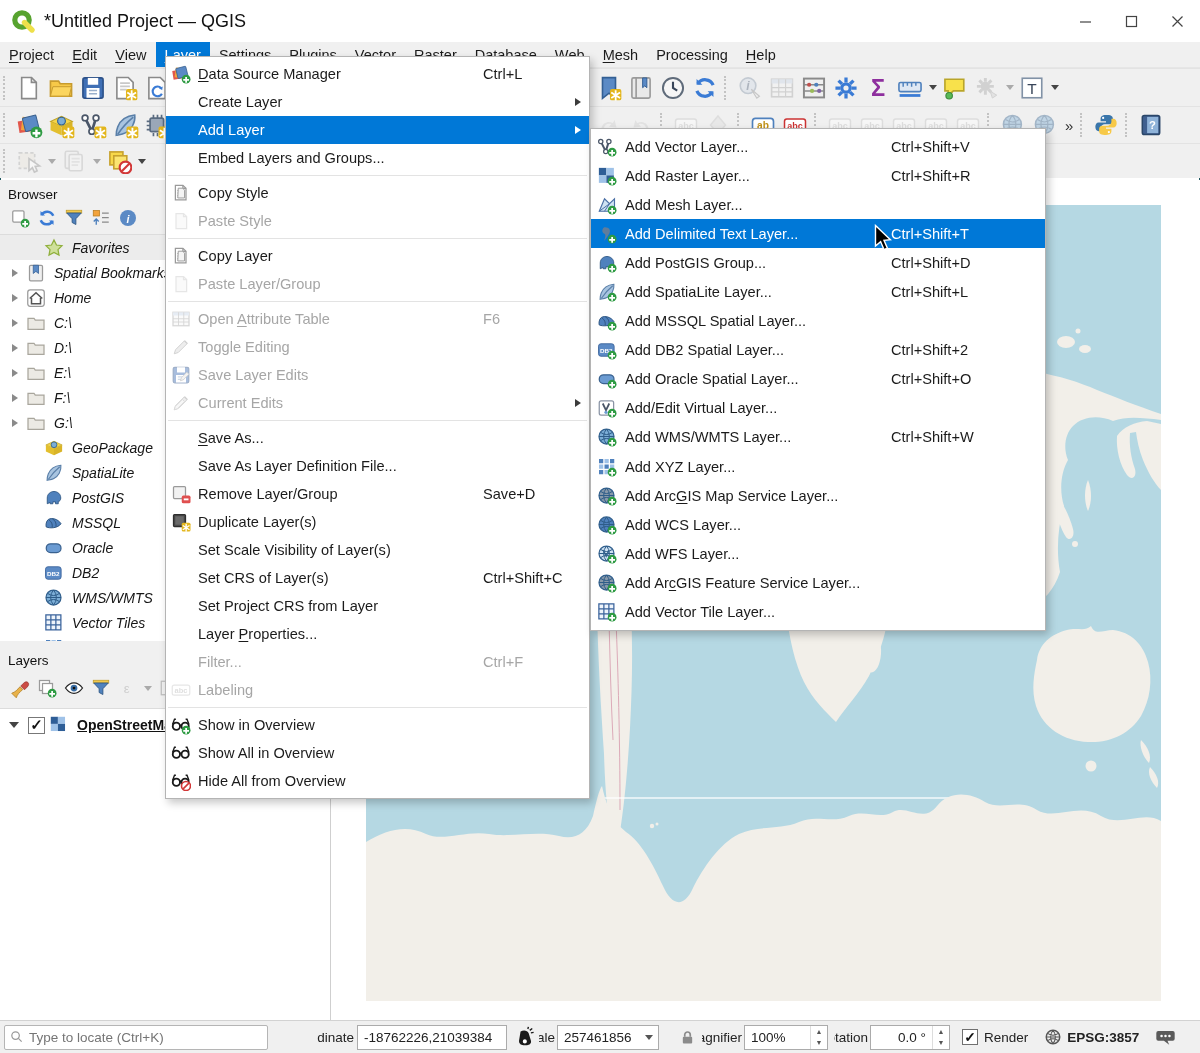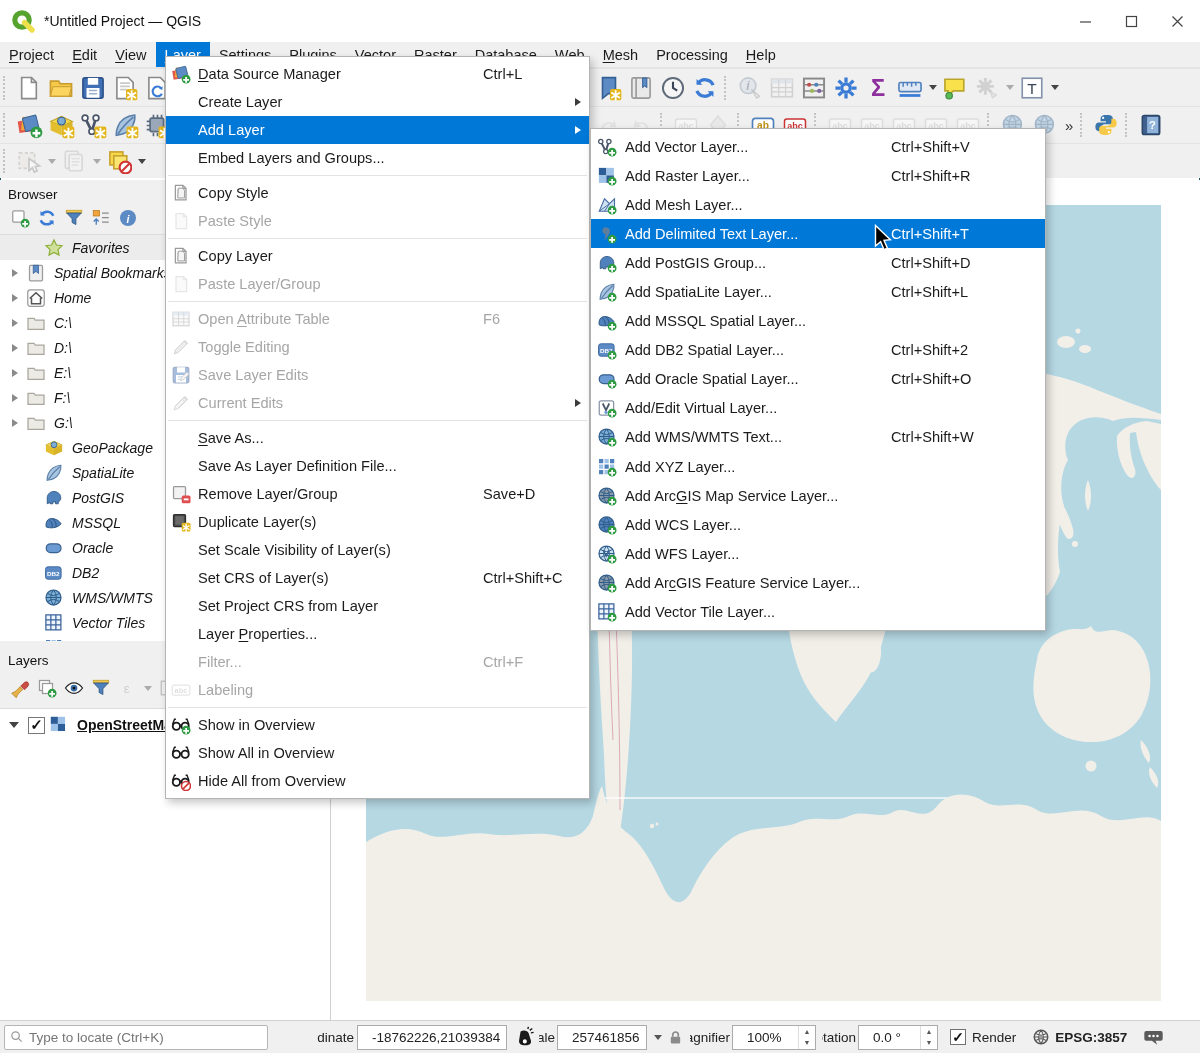--- a/index.html
+++ b/index.html
@@ -9,21 +9,21 @@
   *{box-sizing:border-box; margin:0; padding:0;}
   html,body{background:#555;}
   body{font-family:"Liberation Sans", sans-serif;}
   .window{position:relative;width:1200px;height:1053px;background:#fff;overflow:hidden;
     box-shadow:inset 0 0 0 1px #1d565e; font-size:14px; color:#111;}
   svg text{font-family:"Liberation Sans",sans-serif;}
 
   
   .titlebar{height:42px;display:flex;align-items:center;background:#fff;}
   .tb-logo{margin-left:10px;width:26px;height:26px;}
-  .tb-title{margin-left:8px;font-size:14px;color:#111;}
+  .tb-title{margin-left:8px;font-size:18px;color:#111;}
   .tb-spacer{flex:1}
   .winbtn{width:46px;height:40px;display:flex;align-items:center;justify-content:center;color:#444;}
   .winbtn svg{display:block}
 
   
   .menubar{height:26px;background:var(--chrome);display:flex;align-items:stretch;font-size:14.5px;border-bottom:1px solid #e6e6e6;}
   .mb-item{display:flex;align-items:center;padding:0 9px;color:#1b1b1b;}
   .mb-item.active{background:var(--accent);color:#fff;}
   u{text-decoration:underline;text-underline-offset:2px;}
 
@@ -86,21 +86,21 @@
 
   
   .statusbar{position:absolute;left:0;right:0;bottom:0;height:33px;background:var(--chrome);
     border-top:1px solid #d2d2d2;display:flex;align-items:center;font-size:13.5px;color:#222;}
   .locate{position:relative;margin-left:4px;width:264px;height:25px;}
   .locate input{width:100%;height:100%;border:1px solid #b5b5b5;border-radius:2px;background:#fff;
     padding:0 6px 0 24px;font:inherit;color:#777;}
   .locate .lsico{position:absolute;left:5px;top:4px;}
   .clip{display:inline-block;overflow:hidden;white-space:nowrap;direction:rtl;}
   .sbfield{height:25px;background:#fff;border:1px solid #ababab;display:flex;align-items:center;}
-  .sbfield .val{padding:0 14px;white-space:nowrap;}
+  .sbfield .val{padding:0 6px;white-space:nowrap;}
   .spin-arrows{width:17px;align-self:stretch;display:flex;flex-direction:column;border-left:1px solid #ddd;}
   .spin-arrows span{flex:1;display:flex;align-items:center;justify-content:center;font-size:7px;color:#555;}
   .combo-arrow{width:18px;align-self:stretch;display:flex;align-items:center;justify-content:center;}
   .combo-arrow i{border:4px solid transparent;border-top:5px solid #555;margin-top:4px;}
   .sbcheck{width:16px;height:16px;border:1px solid #707070;background:#fff;display:flex;align-items:center;
     justify-content:center;font-weight:bold;font-size:14px;color:#111;}
   .sbicon{display:flex;align-items:center;justify-content:center;}
 
   
   .cursor{position:absolute;left:874px;top:224px;z-index:40;}
@@ -1164,21 +1164,21 @@
       </div>
       <div class="mitem">
         <span class="mi">
           <svg width="20" height="20" viewBox="0 0 16 16" aria-hidden="true">
             <circle cx="7.6" cy="7.6" r="6" fill="#7badd6" stroke="#33618e"></circle>
             <path d="M1.6 7.6h12M7.6 1.6a9 9 0 010 12M7.6 1.6a9 9 0 000 12M3 4.4a8 8 0 009.2 0M3 10.8a8 8 0 019.2 0" stroke="#2d5c88" fill="none" stroke-width=".8"></path>
             <rect x="8.6" y="8.6" width="7" height="7" rx="3.5" fill="#2e9b43"></rect>
             <path d="M12.1 10.3v4.6M9.8 12.6h4.6" stroke="#fff" stroke-width="1.4"></path>
           </svg>
         </span>
-        <span class="ml">Add WMS/WMTS Text...</span>
+        <span class="ml">Add WMS/WMTS Layer...</span>
         <span class="ms">Ctrl+Shift+W</span>
       </div>
       <div class="mitem">
         <span class="mi">
           <svg width="20" height="20" viewBox="0 0 16 16" aria-hidden="true">
             <g fill="#4f81bd">
               <rect x="1.6" y="1.6" width="3.4" height="3.4"></rect>
               <rect x="6" y="1.6" width="3.4" height="3.4" fill="#9fc2e8"></rect>
               <rect x="10.4" y="1.6" width="3.4" height="3.4"></rect>
               <rect x="1.6" y="6" width="3.4" height="3.4" fill="#9fc2e8"></rect>
@@ -1278,42 +1278,42 @@
       <span class="val">-18762226,21039384</span>
     </span>
     <span class="sbicon" style="margin-left:5px;width:24px;">
       <svg width="22" height="22" viewBox="0 0 16 16">
         <path d="M5.5 4 C7.5 2.6 10.5 3 11.4 5.2 L13 10.6 C13.6 12.6 12 14 10.2 14 H7.6 C5.6 14 4.2 12.6 4.4 10.6 Z" fill="#1a1a1a"></path>
         <circle cx="8.6" cy="11.2" r="2" fill="#fff" stroke="#1a1a1a"></circle>
         <path d="M12.2 3.2 L14 1.8 M13 5 L15 4.6 M10.8 2.2 L11.2 .6" stroke="#1a1a1a" stroke-width="1"></path>
       </svg>
     </span>
     <span class="clip" style="margin-left:3px;width:16px;">Scale</span>
-    <span class="sbfield" style="margin-left:2px;width:90px;">
+    <span class="sbfield" style="margin-left:2px;width:102px;">
       <span class="val" style="flex:1">257461856</span>
       <span class="combo-arrow">
           <i></i>
         </span>
     </span>
     <span class="sbicon" style="margin-left:18px;width:20px;">
       <svg width="17" height="17" viewBox="0 0 16 16">
           <rect x="3.6" y="7.2" width="8.8" height="6.4" rx="1" fill="#8b8b8b"></rect>
           <path d="M5.4 7.2 V5.4 a2.6 2.6 0 0 1 5.2 0 V7.2" fill="none" stroke="#8b8b8b" stroke-width="1.6"></path>
         </svg>
     </span>
     <span class="clip" style="margin-left:5px;width:40px;">Magnifier</span>
     <span class="sbfield" style="margin-left:2px;width:84px;">
       <span class="val" style="flex:1">100%</span>
       <span class="spin-arrows">
           <span>▲</span>
           <span>▼</span>
         </span>
     </span>
     <span class="clip" style="margin-left:6px;width:34px;">Rotation</span>
-    <span class="sbfield" style="margin-left:2px;width:80px;">
+    <span class="sbfield" style="margin-left:2px;width:80px;text-align:right;">
       <span class="val" style="flex:1">0.0 °</span>
       <span class="spin-arrows">
           <span>▲</span>
           <span>▼</span>
         </span>
     </span>
     <span class="sbcheck" style="margin-left:12px;">✓</span>
     <span style="margin-left:6px;">Render</span>
     <span class="sbicon" style="margin-left:14px;width:22px;">
       <svg width="18" height="18" viewBox="0 0 16 16">

